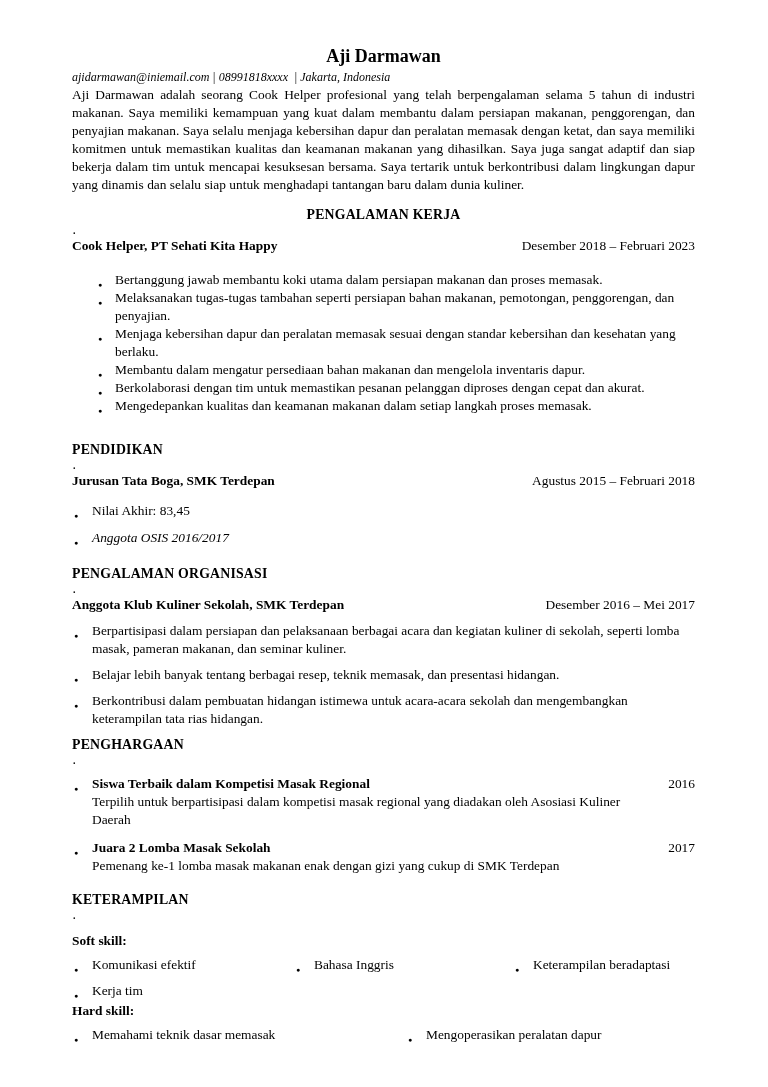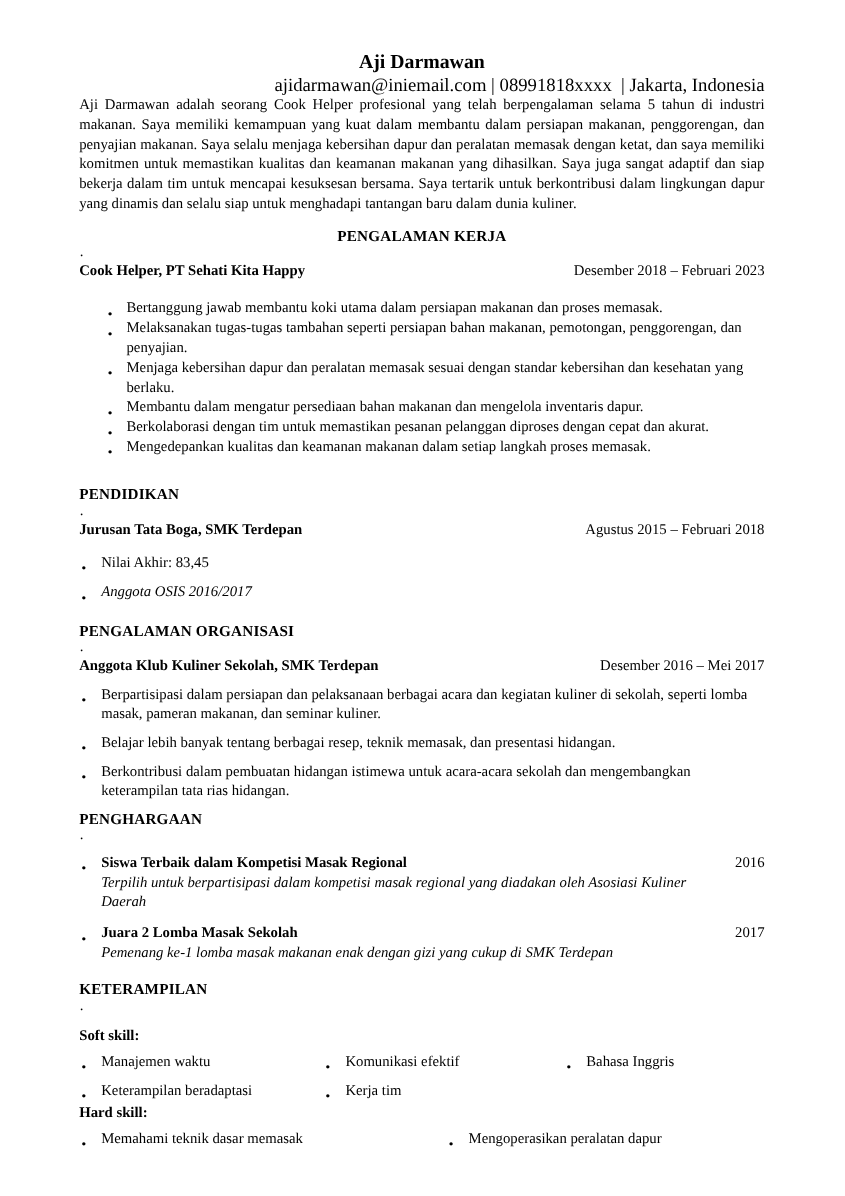--- a/index.html
+++ b/index.html
@@ -15,23 +15,24 @@
     padding: 46px 73px 0 72px;
     font-size: 13.4px;
     line-height: 18px;
     overflow: hidden;
   }
   .name {
     font-size: 18px; font-weight: 700;
     text-align: center; line-height: 21px;
   }
   .contact {
-    font-size: 17px; text-align: right;
+    font-size: 12px; text-align: left;
     line-height: 17px; margin-top: 2px;
     white-space: pre-wrap;
+    font-style: italic;
   }
   .summary { text-align: justify; }
 
   .sec-heading {
     font-weight: 700; font-size: 13.8px;
     letter-spacing: 0.2px; line-height: 18px;
   }
   .mt-work   { margin-top: 12px; text-align: center; }
   .mt-edu    { margin-top: 26px; }
   .mt-org    { margin-top: 18px; }
@@ -62,21 +63,21 @@
   .edu-bullets { margin-top: 12px; }
   .edu-bullets .b2 + .b2 { margin-top: 9px; font-style: italic; }
   .org-bullets { margin-top: 8px; }
   .org-bullets .b2 + .b2 { margin-top: 8px; }
 
   .awards-list { margin-top: 10px; }
   .award + .award { margin-top: 10px; }
   .award-head { display: flex; justify-content: space-between; }
   .award-title { font-weight: 700; }
   .award-year { font-weight: 400; }
-  .award-desc { padding-right: 45px; font-style: italic; }
+  .award-desc { padding-right: 45px; }
 
   .skill-label { font-weight: 700; margin-top: 12px; }
   .skill-label.hard { margin-top: 2px; }
   .soft-grid {
     display: grid; grid-template-columns: 222px 219px 1fr;
     row-gap: 8px; margin-top: 6px;
   }
   .hard-grid {
     display: grid; grid-template-columns: 334px 1fr;
     margin-top: 6px;
@@ -155,21 +156,20 @@
         <div class="award-desc">Pemenang ke-1 lomba masak makanan enak dengan gizi yang cukup di SMK Terdepan</div>
       </div>
     </div>
   </div>
 
   <div>
     <div class="sec-heading mt-skills">KETERAMPILAN</div>
     <span class="stray-dot">.</span>
     <div class="skill-label">Soft skill:</div>
     <div class="soft-grid">
-      <div class="b2">Manajemen waktu</div>
       <div class="b2">Komunikasi efektif</div>
       <div class="b2">Bahasa Inggris</div>
       <div class="b2">Keterampilan beradaptasi</div>
       <div class="b2">Kerja tim</div>
     </div>
     <div class="skill-label hard">Hard skill:</div>
     <div class="hard-grid">
       <div class="b2">Memahami teknik dasar memasak</div>
       <div class="b2">Mengoperasikan peralatan dapur</div>
     </div>

